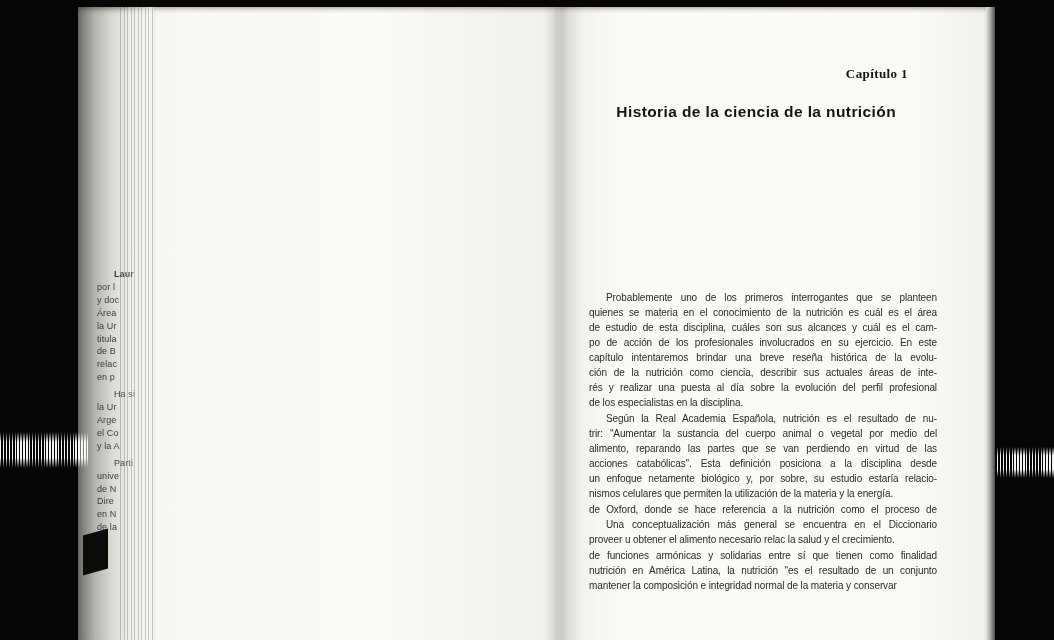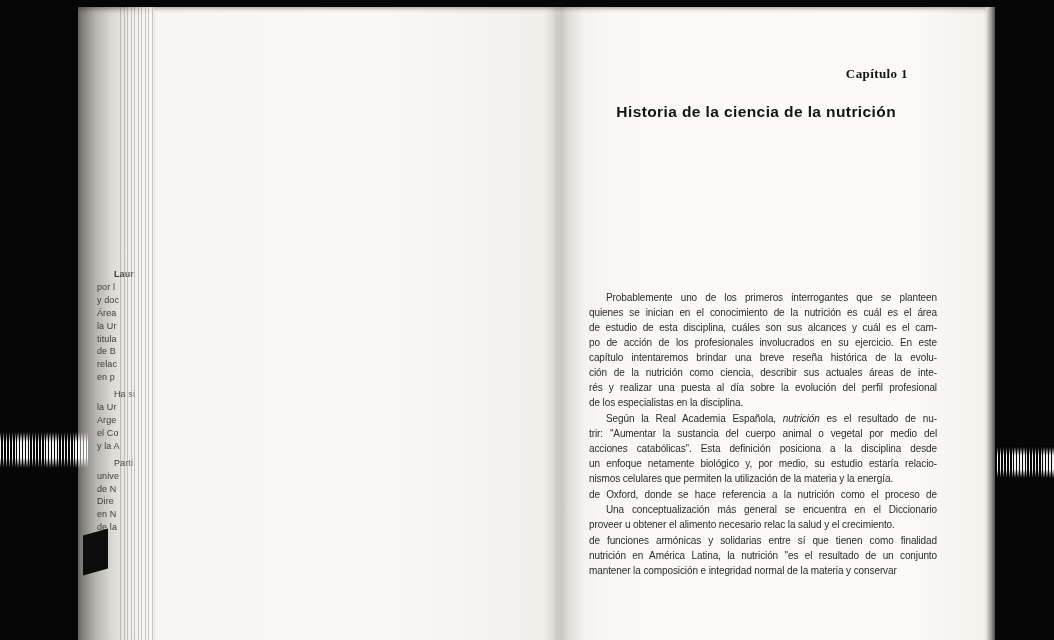--- a/index.html
+++ b/index.html
@@ -98,33 +98,34 @@
   <div class="shadow-wedge"></div>
 
   <div class="left-page"></div>
 
   <div class="right-page">
     <p class="chapter-label">Capítulo 1</p>
     <h1 class="chapter-title">Historia de la ciencia de la nutrición</h1>
     <div class="body-text">
       <div class="para">
           <div class="tline para-start"><span>Probablemente uno de los primeros interrogantes que se planteen</span></div>
-          <div class="tline"><span>quienes se inician en el conocimiento de la nutrición es cuál es el área</span></div>
+          <div class="tline"><span>quienes se materia en el conocimiento de la nutrición es cuál es el área</span></div>
           <div class="tline"><span>de estudio de esta disciplina, cuáles son sus alcances y cuál es el cam-</span></div>
           <div class="tline"><span>po de acción de los profesionales involucrados en su ejercicio. En este</span></div>
           <div class="tline"><span>capítulo intentaremos brindar una breve reseña histórica de la evolu-</span></div>
           <div class="tline"><span>ción de la nutrición como ciencia, describir sus actuales áreas de inte-</span></div>
           <div class="tline"><span>rés y realizar una puesta al día sobre la evolución del perfil profesional</span></div>
           <div class="tline para-end"><span>de los especialistas en la disciplina.</span></div>
         </div>
       <div class="para">
-          <div class="tline para-start"><span>Según la Real Academia Española, </span><span style="font-style: italic;">nutrición</span><span> es el resultado de nu-</span></div>
+          <div class="tline para-start"><span>Según la Real Academia Española, </span><span style="">nutrición</span><span> es el resultado de nu-</span></div>
           <div class="tline"><span>trir: "Aumentar la sustancia del cuerpo animal o vegetal por medio del</span></div>
+          <div class="tline"><span>alimento, reparando las partes que se van perdiendo en virtud de las</span></div>
           <div class="tline"><span>acciones catabólicas". Esta definición posiciona a la disciplina desde</span></div>
-          <div class="tline"><span>un enfoque netamente biológico y, por medio, su estudio estaría relacio-</span></div>
+          <div class="tline"><span>un enfoque netamente biológico y, por sobre, su estudio estaría relacio-</span></div>
           <div class="tline para-end"><span>nismos celulares que permiten la utilización de la materia y la energía.</span></div>
         </div>
       <div class="para">
           <div class="tline"><span>de Oxford, donde se hace referencia a la nutrición como el proceso de</span></div>
           <div class="tline para-start"><span>Una conceptualización más general se encuentra en el Diccionario</span></div>
           <div class="tline para-end"><span>proveer u obtener el alimento necesario relac la salud y el crecimiento.</span></div>
         </div>
       <div class="para">
           <div class="tline"><span>de funciones armónicas y solidarias entre sí que tienen como finalidad</span></div>
           <div class="tline"><span>nutrición en América Latina, la nutrición "es el resultado de un conjunto</span></div>

